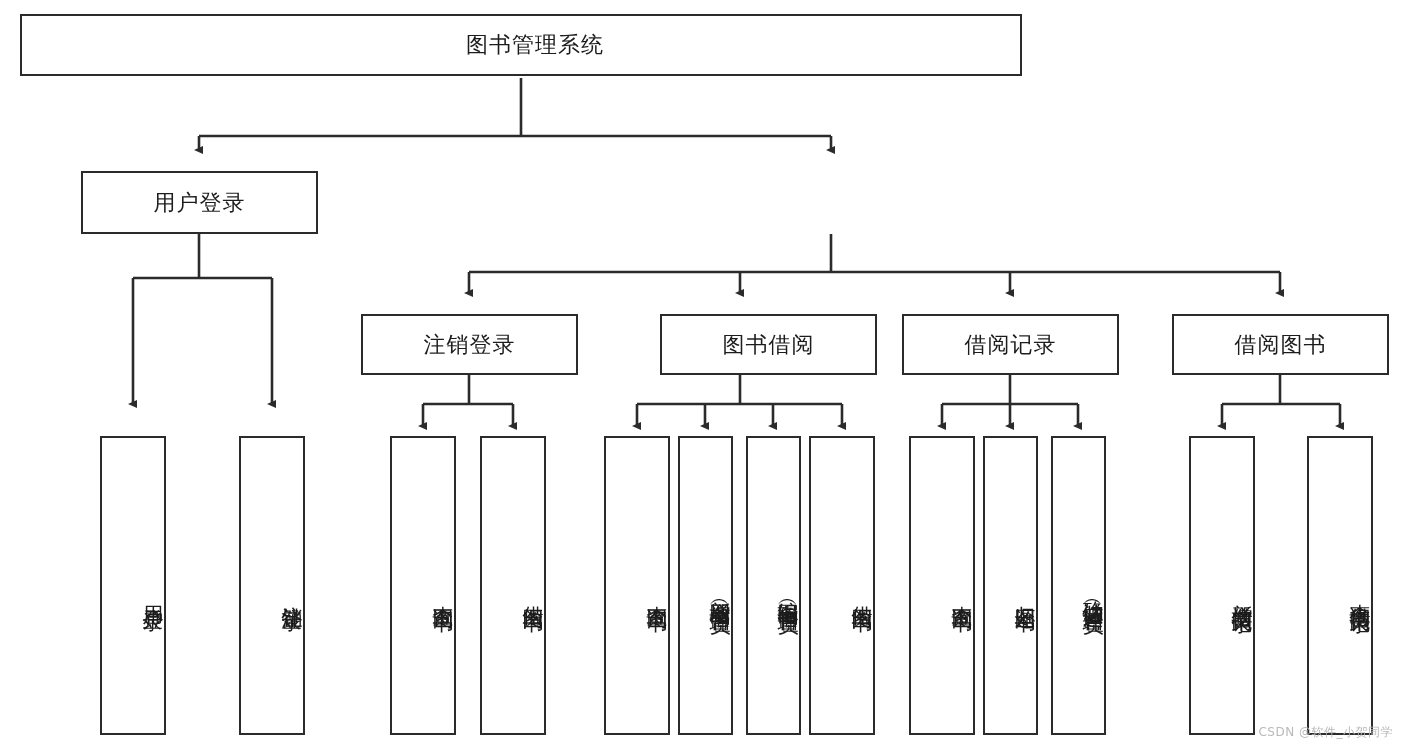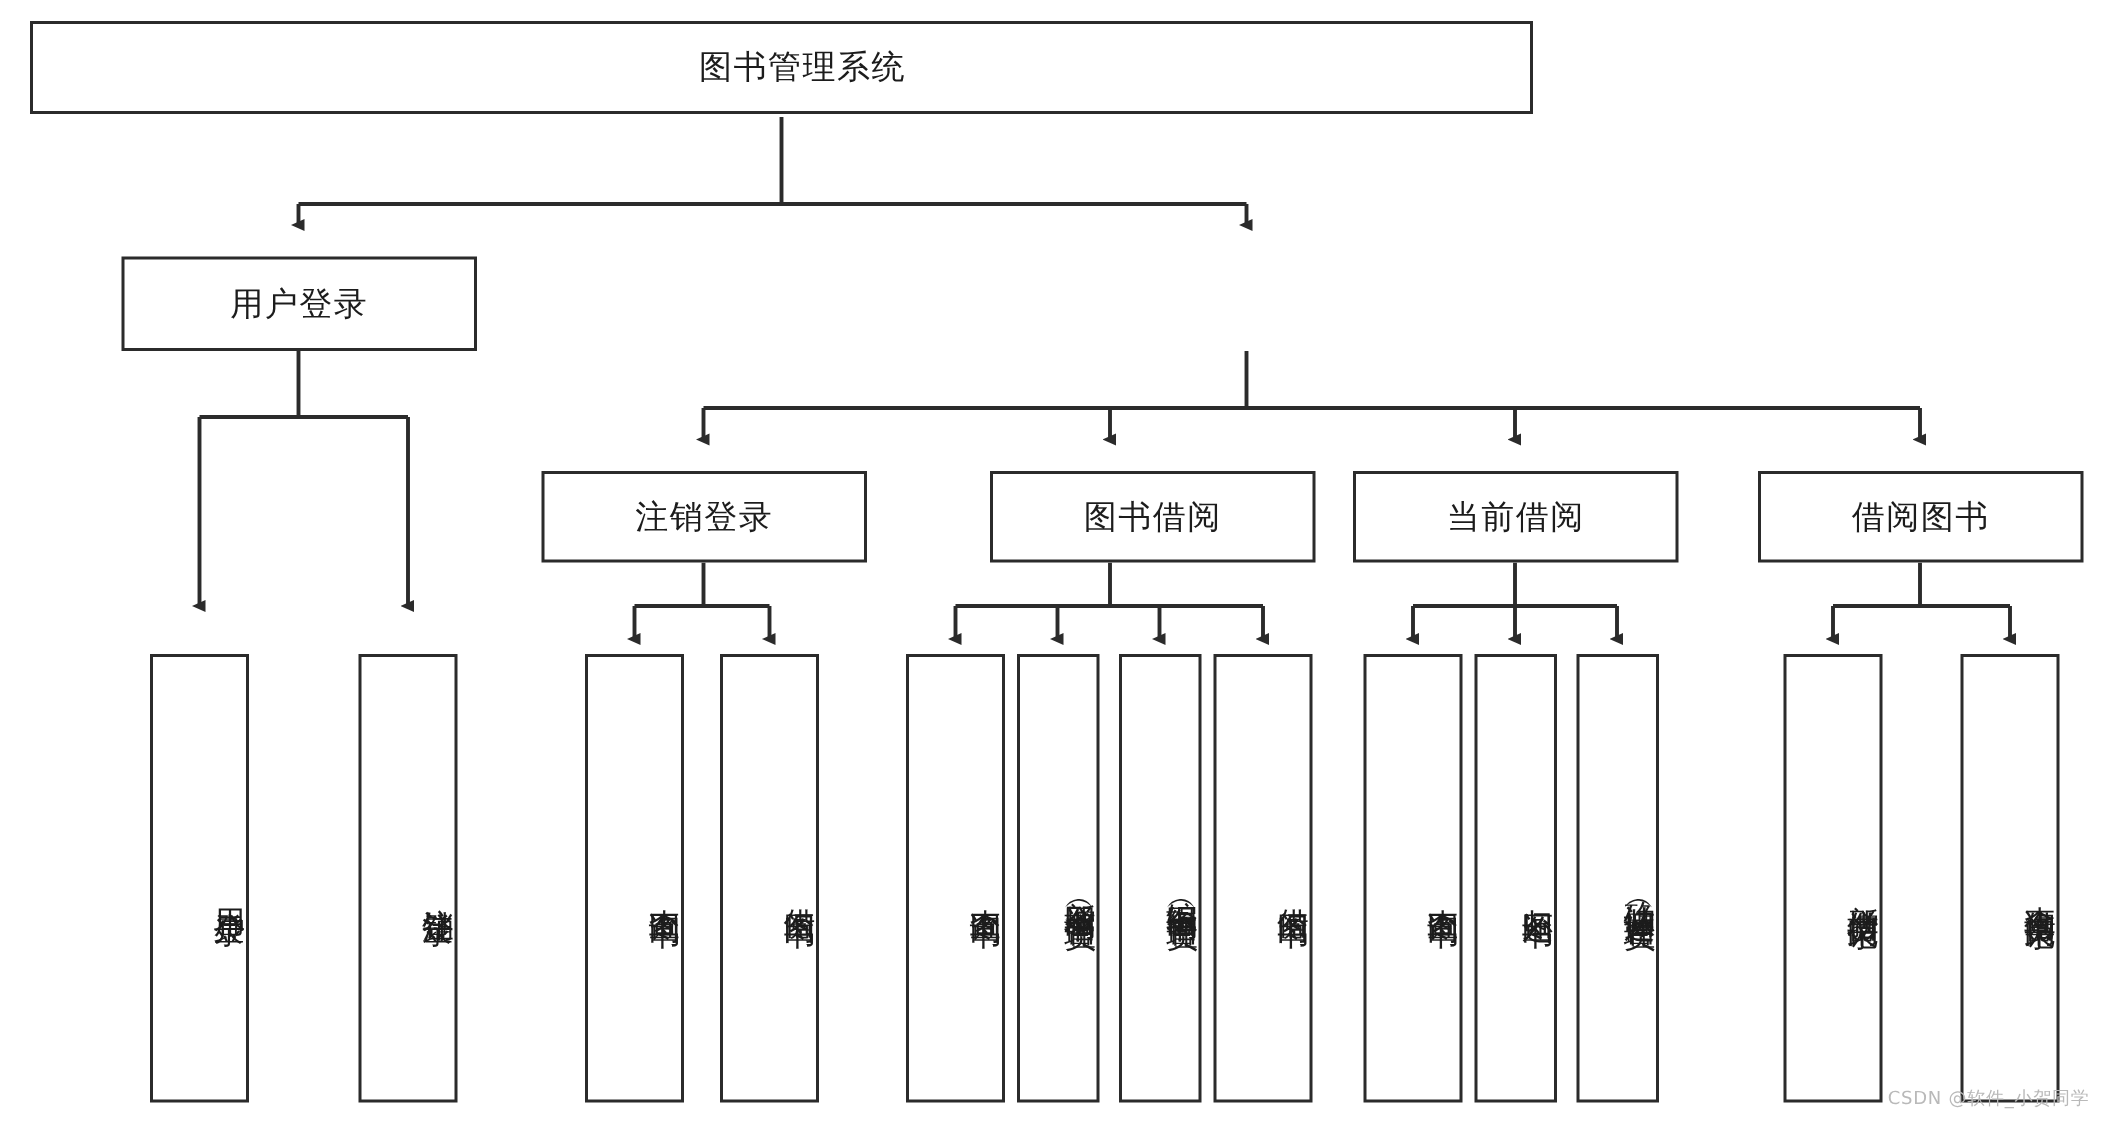--- a/index.html
+++ b/index.html
@@ -131,21 +131,21 @@
     <span>用户登录</span>
   </div>
 
   <div class="node horiz" style="left:361px; top:314px; width:217px; height:61px;">
     <span>注销登录</span>
   </div>
   <div class="node horiz" style="left:632px; top:314px; width:217px; height:61px;margin-left:28px;">
     <span>图书借阅</span>
   </div>
   <div class="node horiz" style="left:902px; top:314px; width:217px; height:61px;">
-    <span>当前借阅</span>
+    <span>借阅记录</span>
   </div>
   <div class="node horiz" style="left:1172px; top:314px; width:217px; height:61px;">
     <span>借阅图书</span>
   </div>
 
   <div class="node vert" style="left:100px; top:436px; width:66px; height:299px;">
     <span class="vtext">用户登录</span>
   </div>
   <div class="node vert" style="left:239px; top:436px; width:66px; height:299px;">
     <span class="vtext">注销登录</span>

